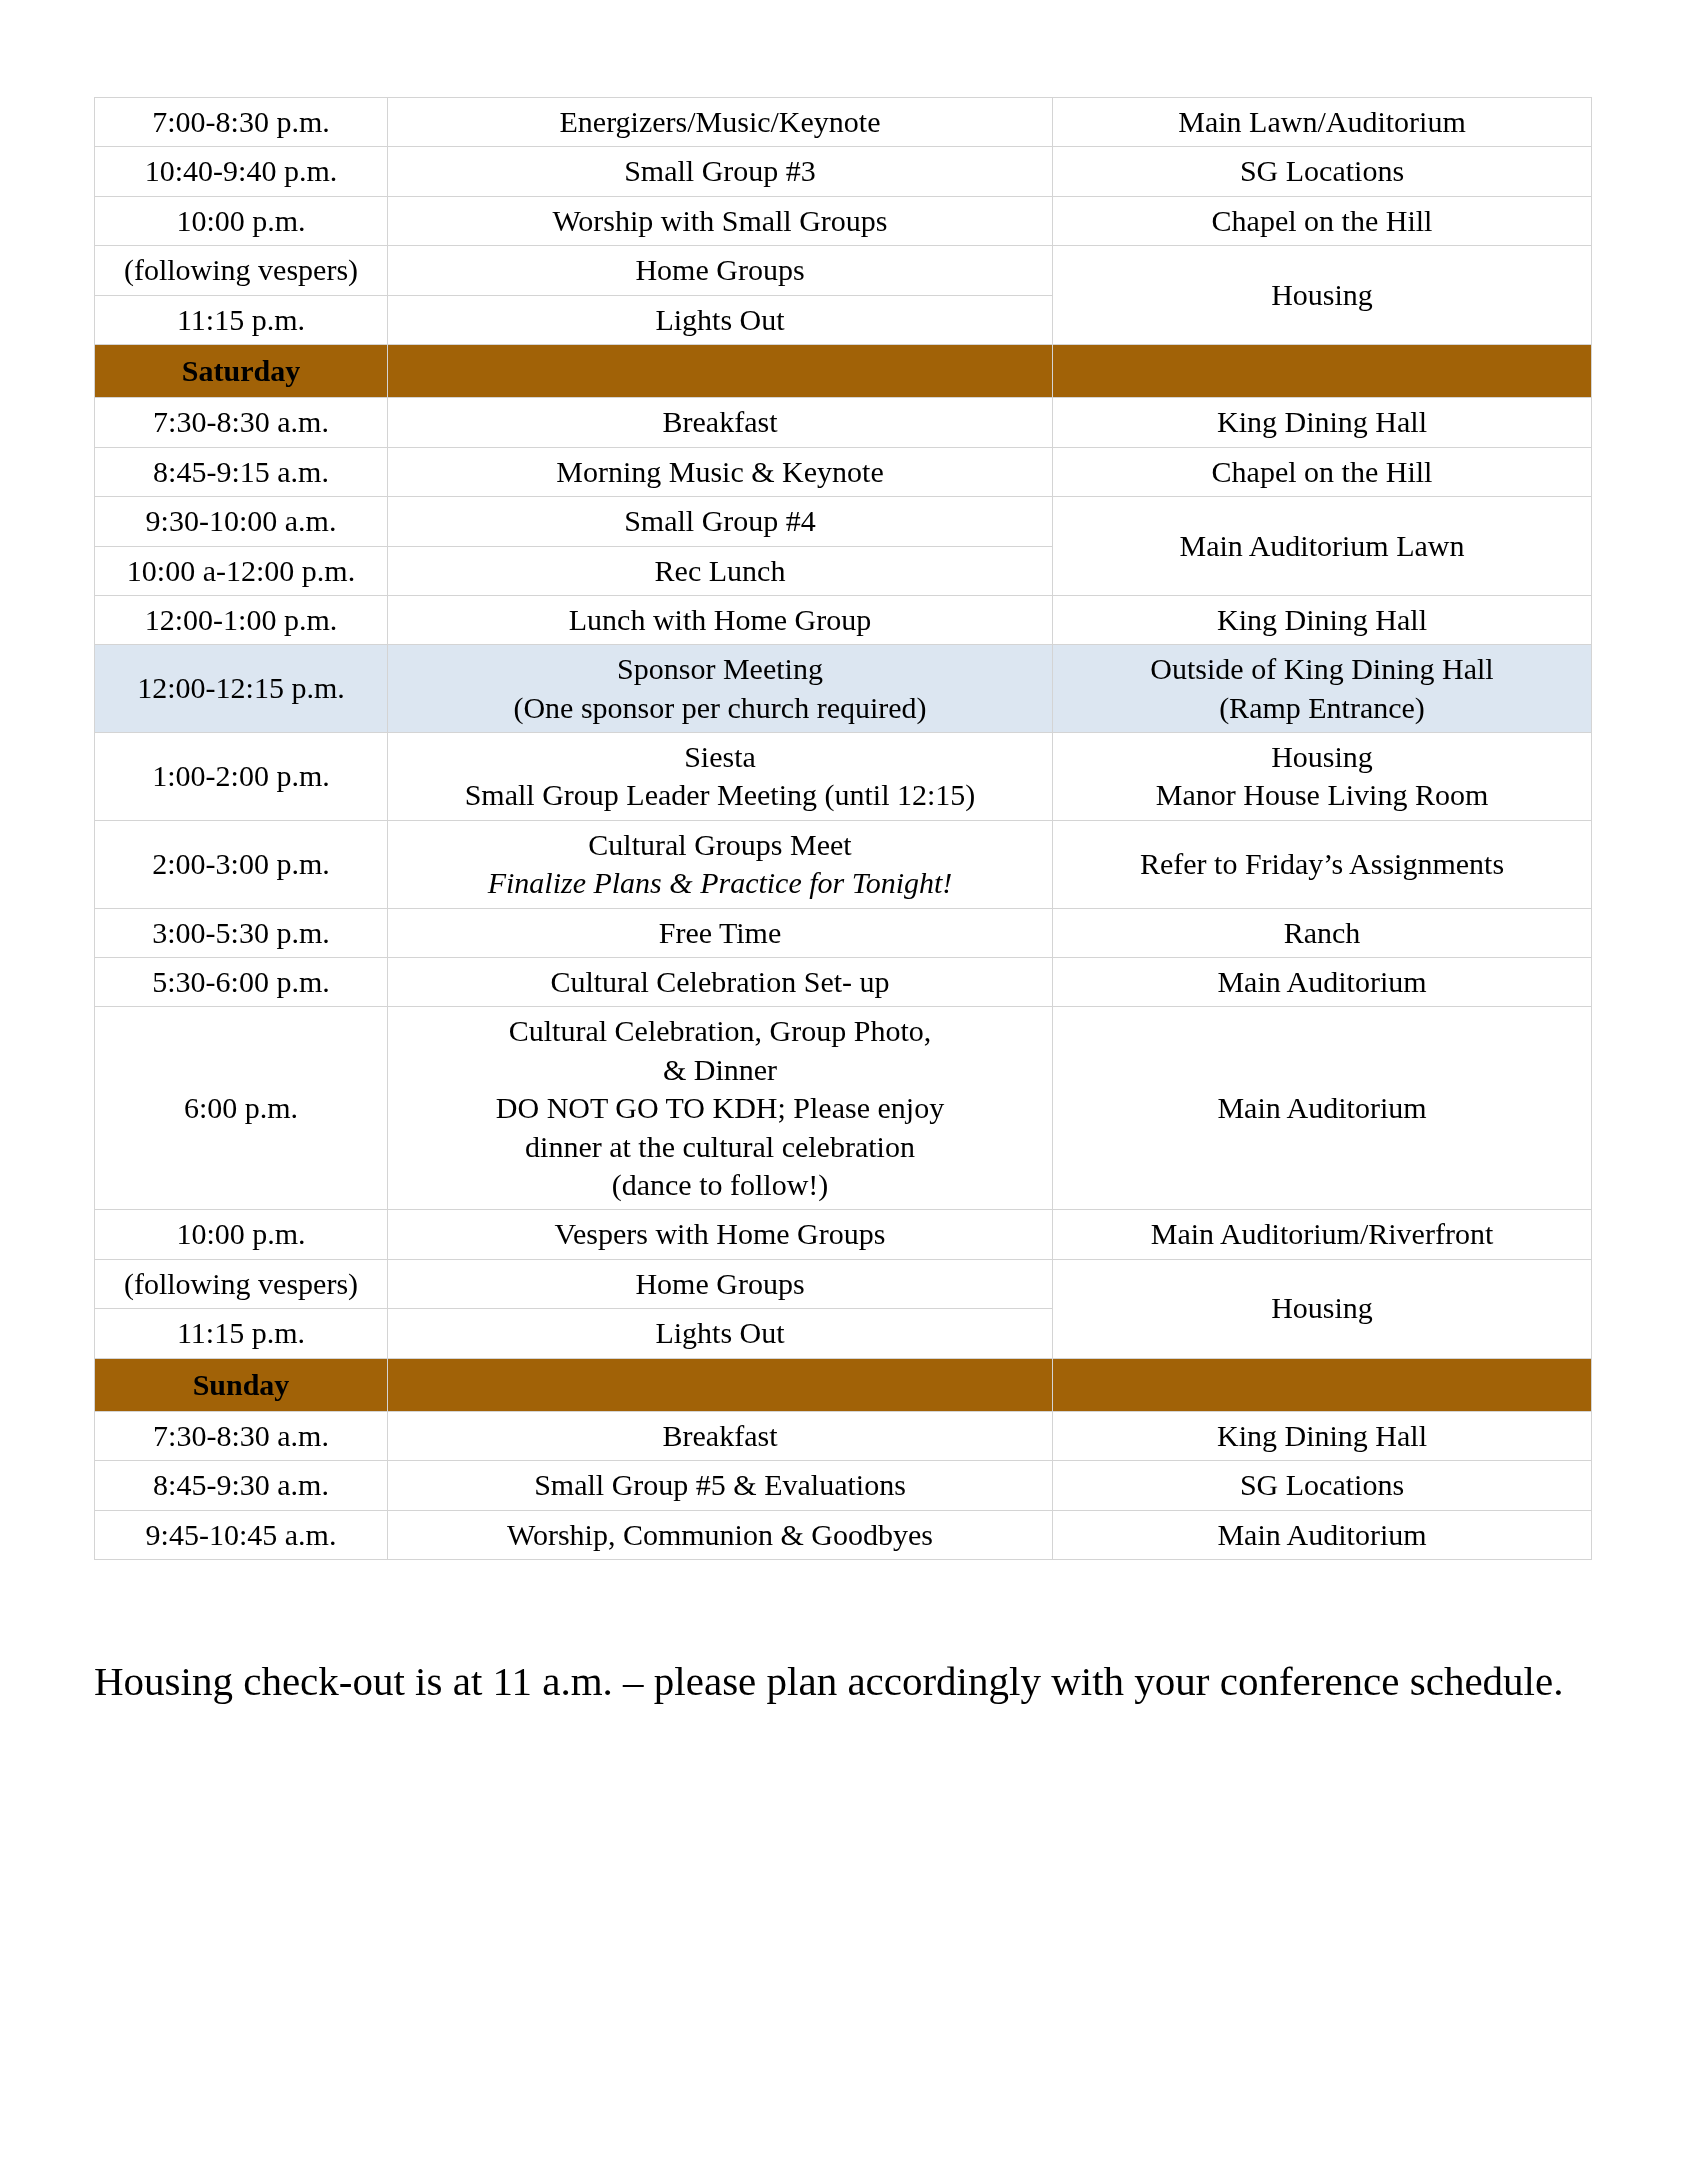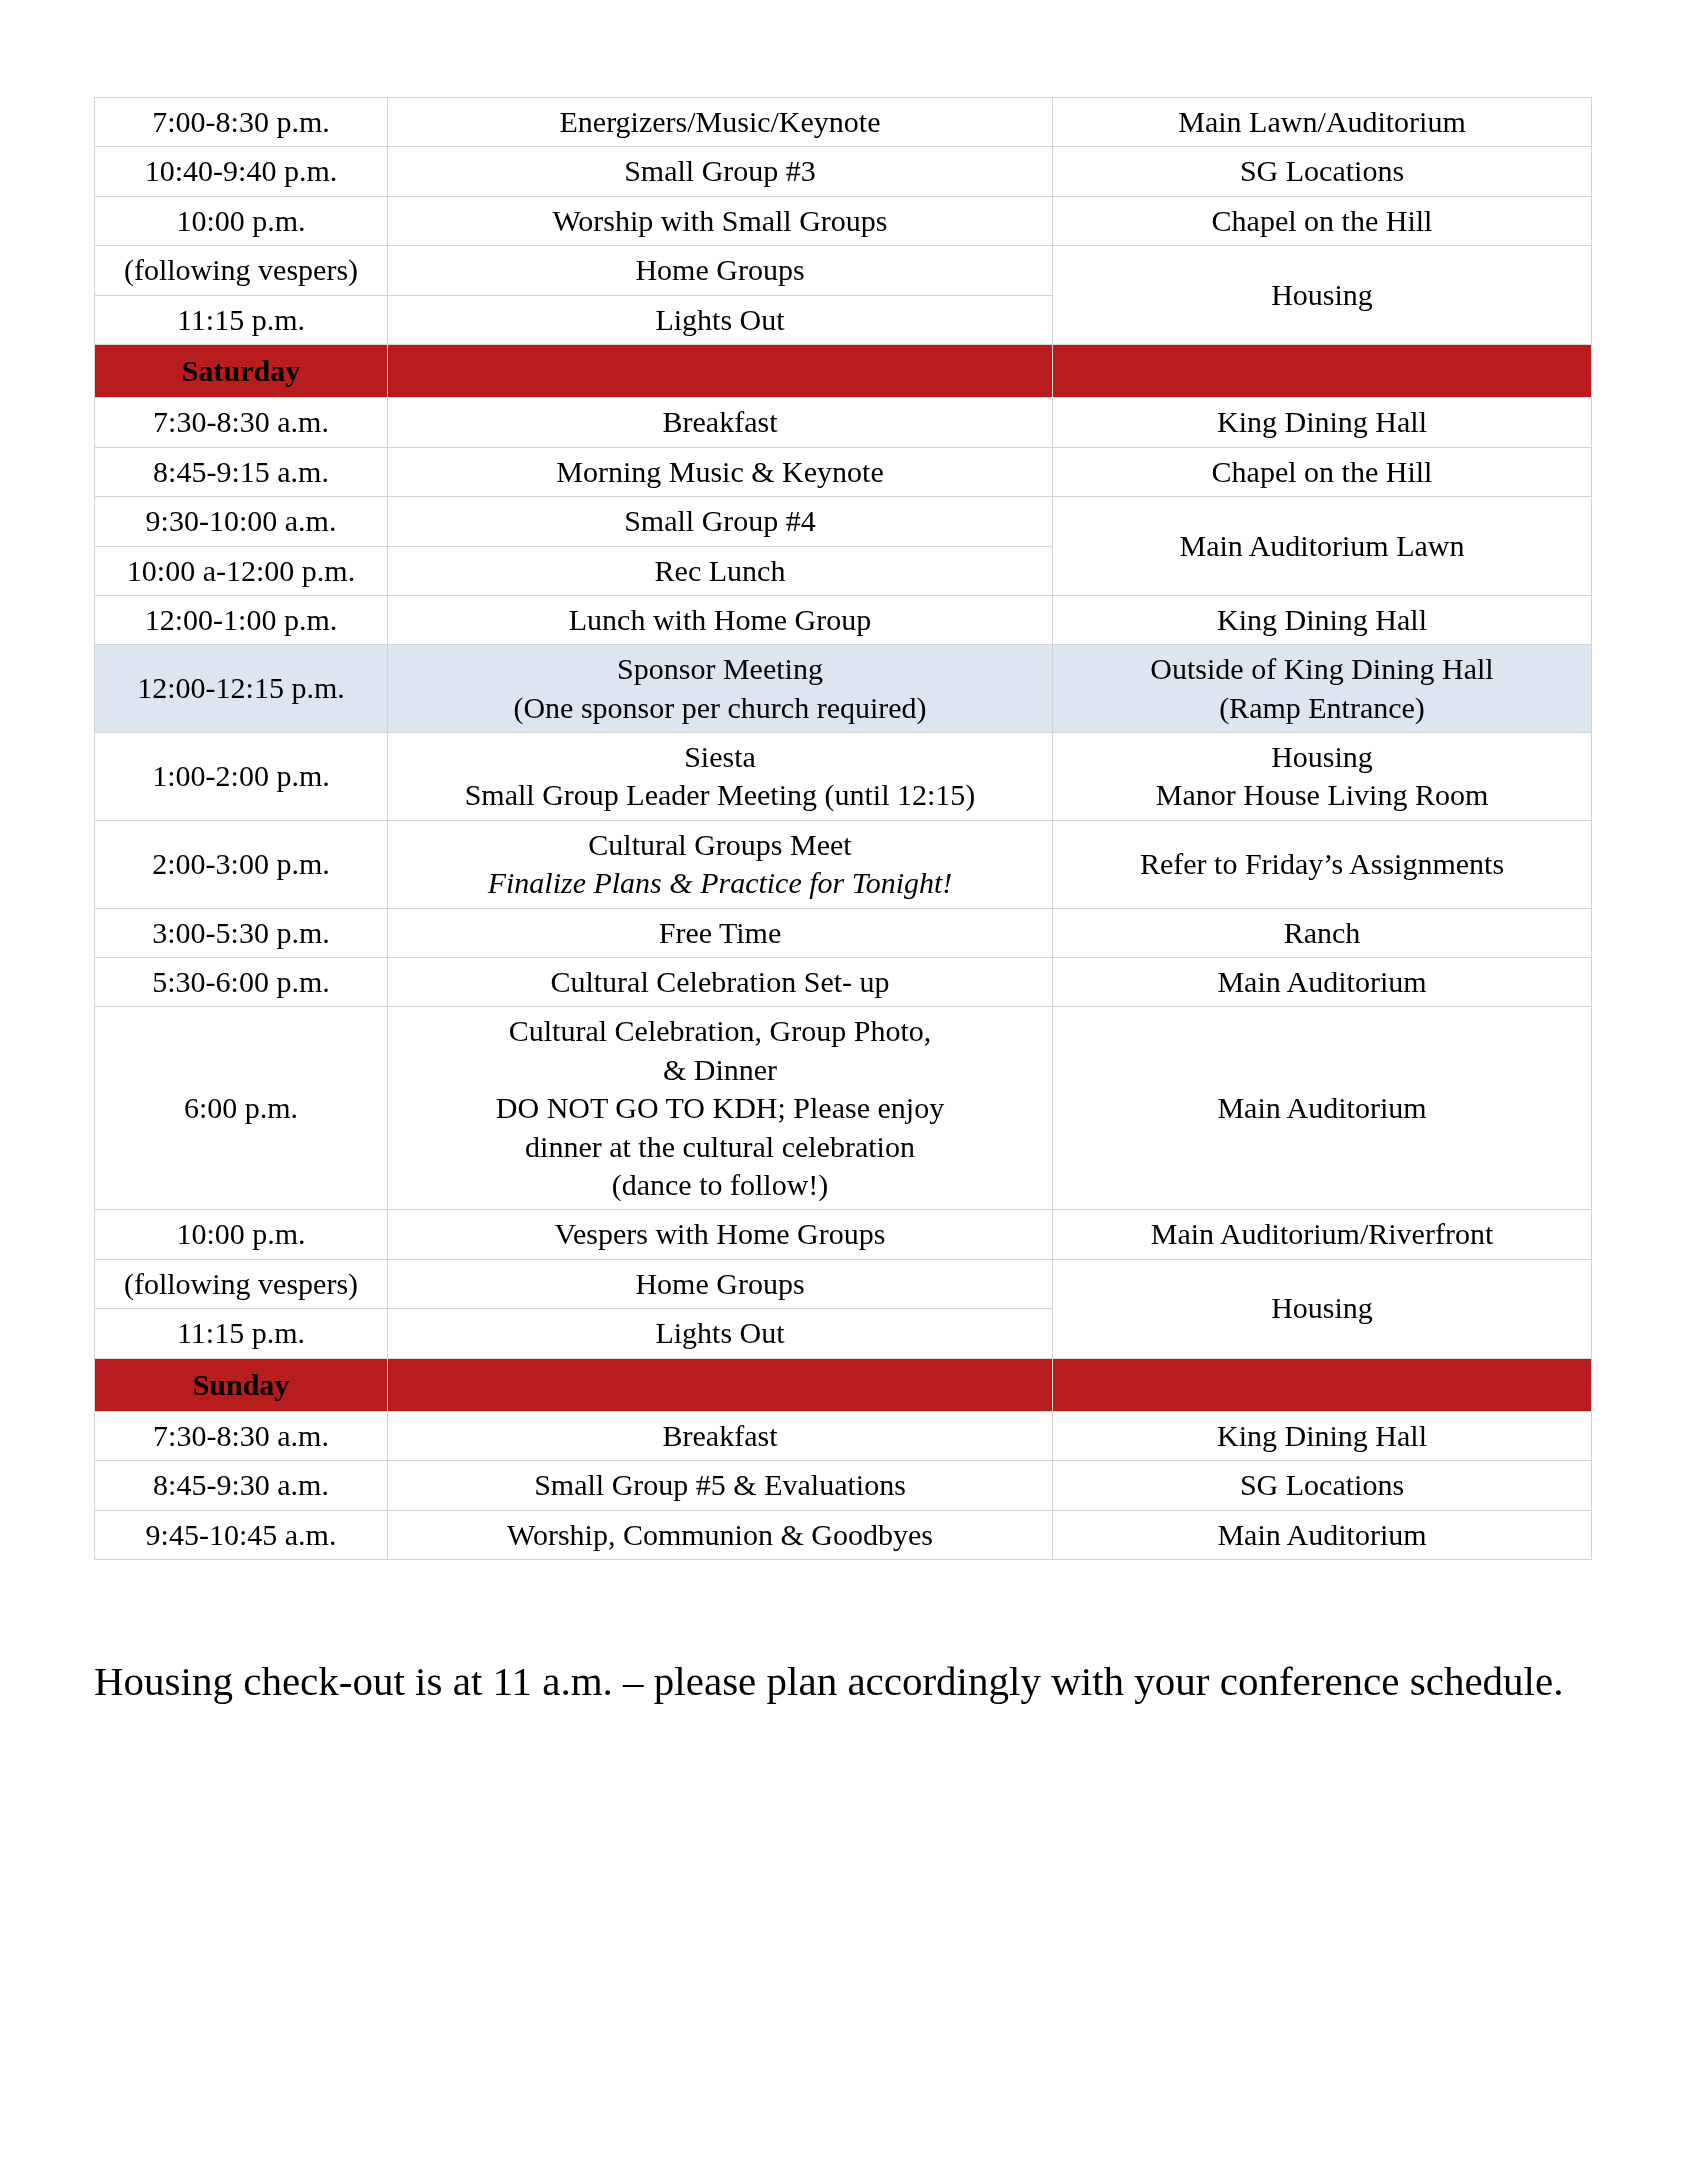--- a/index.html
+++ b/index.html
@@ -34,21 +34,21 @@
   table.schedule td {
     border: 1px solid #d4d4d4;
     text-align: center;
     vertical-align: middle;
     font-size: 30px;
     line-height: 1.28;
     padding: 5px 6px;
     background: #ffffff;
   }
   table.schedule tr.day-row td {
-    background: #b91c1c;
+    background: #a16207;
     font-weight: bold;
     padding-top: 7px;
     padding-bottom: 7px;
   }
   table.schedule tr.highlight td {
     background: #dce6f1;
   }
   .cell-lines {
     display: block;
   }

